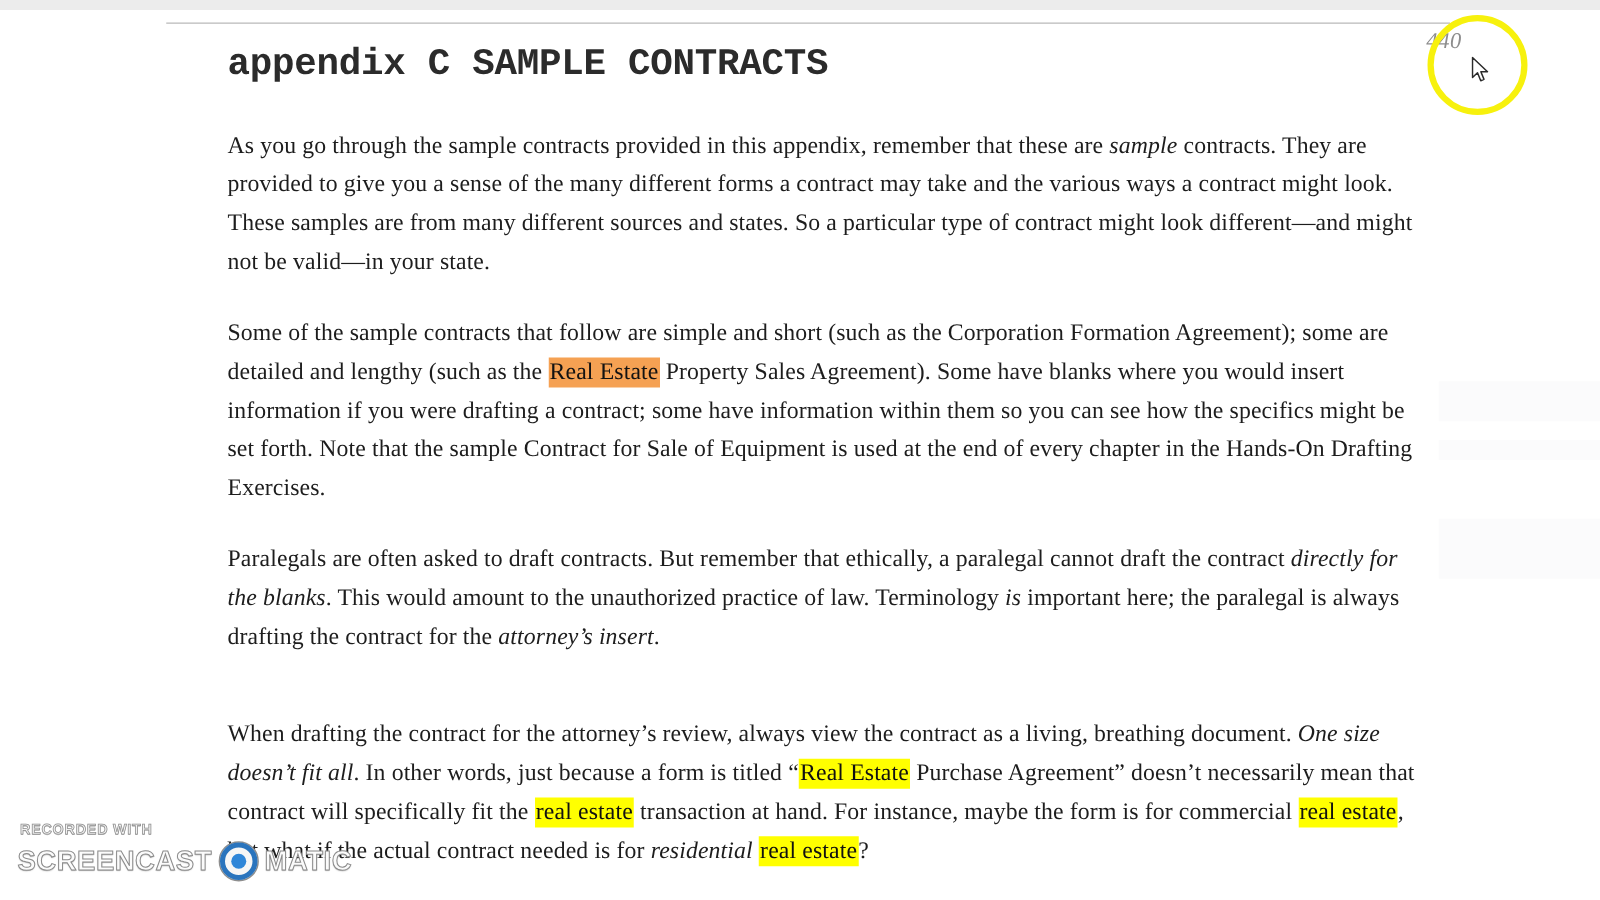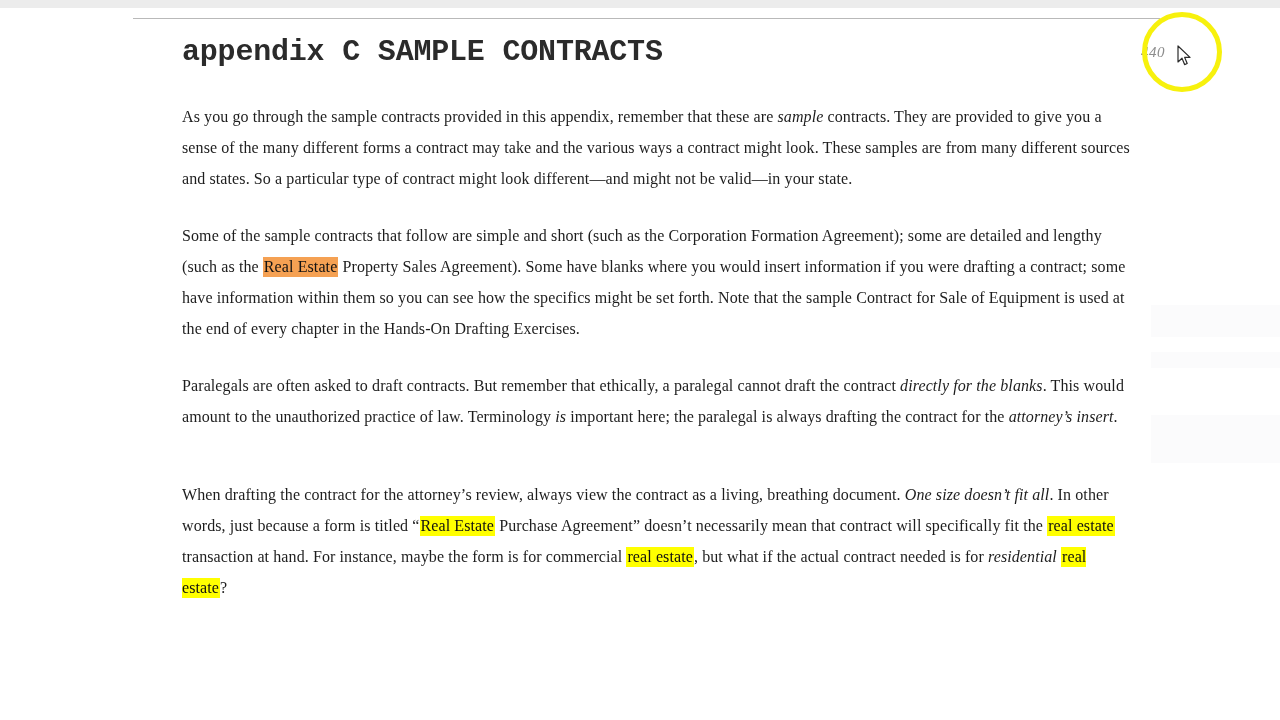--- a/index.html
+++ b/index.html
@@ -31,26 +31,25 @@
     left: 133px;
     width: 1027px;
     height: 1px;
     background: #b9b9b9;
   }
   .folio {
     position: absolute;
     top: 22px;
     left: 1141px;
     font-family: "Liberation Serif", serif;
-    font-size: 15px;
+    font-size: 18px;
     font-style: italic;
     color: #8d8d8d;
     letter-spacing: 0.5px;
     user-select: none;
-    margin-top: 22px;
   }
 
   
   .page {
     position: absolute;
     top: 0; left: 0;
     width: 1280px;
     height: 720px;
     background: #ffffff;
   }
@@ -67,21 +66,21 @@
     font-size: 30px;
     letter-spacing: -0.2px;
     color: #2b2b2b;
     margin: 0 0 32px 0;
     line-height: 1.1;
   }
   .page-title .lc { text-transform: none; }
 
   p.body-par {
     font-family: "Liberation Serif", serif;
-    font-size: 16px;
+    font-size: 19px;
     line-height: 31px;
     color: #1d1d1d;
     margin: 0 0 26px 0;
     text-align: left;
     letter-spacing: 0.1px;
   }
   p.body-par:last-child { margin-bottom: 0; margin-top: 47px; }
 
   em { font-style: italic; }
 
@@ -202,20 +201,34 @@
       <span class="lc">appendix</span><span> C SAMPLE CONTRACTS</span>
     </h1>
 
     <p class="body-par">As you go through the sample contracts provided in this appendix, remember that these are <em>sample</em> contracts. They are provided to give you a sense of the many different forms a contract may take and the various ways a contract might look. These samples are from many different sources and states. So a particular type of contract might look different—and might not be valid—in your state.</p>
     <p class="body-par">Some of the sample contracts that follow are simple and short (such as the Corporation Formation Agreement); some are detailed and lengthy (such as the <mark class="hl-orange">Real Estate</mark> Property Sales Agreement). Some have blanks where you would insert information if you were drafting a contract; some have information within them so you can see how the specifics might be set forth. Note that the sample Contract for Sale of Equipment is used at the end of every chapter in the Hands-On Drafting Exercises.</p>
     <p class="body-par">Paralegals are often asked to draft contracts. But remember that ethically, a paralegal cannot draft the contract <em>directly for the blanks</em>. This would amount to the unauthorized practice of law. Terminology <em>is</em> important here; the paralegal is always drafting the contract for the <em>attorney’s insert</em>.</p>
     <p class="body-par">When drafting the contract for the attorney’s review, always view the contract as a living, breathing document. <em>One size doesn’t fit all</em>. In other words, just because a form is titled “<mark class="hl-yellow">Real Estate</mark> Purchase Agreement” doesn’t necessarily mean that contract will specifically fit the <mark class="hl-yellow">real estate</mark> transaction at hand. For instance, maybe the form is for commercial <mark class="hl-yellow">real estate</mark>, but what if the actual contract needed is for <em>residential</em> <mark class="hl-yellow">real estate</mark>?</p>
   </div>
 
 
+  <div class="watermark">
+    <div class="wm-recorded">RECORDED WITH</div>
+    <div class="wm-brand">
+      <span>SCREENCAST</span>
+      <span class="wm-logo">
+        <svg viewBox="0 0 34 34" width="34" height="34" aria-hidden="true">
+          <circle cx="17" cy="17" r="15.5" fill="#f6f6f6" stroke="#8e8e8e" stroke-width="1.2"></circle>
+          <circle cx="17" cy="17" r="13" fill="none" stroke="#2a74bd" stroke-width="4"></circle>
+          <circle cx="17" cy="17" r="6" fill="#2f86d8"></circle>
+        </svg>
+      </span>
+      <span>MATIC</span>
+    </div>
+  </div>
 
   <div class="cursor-ring"></div>
   <span class="mouse-cursor">
     <svg viewBox="0 0 16 22" width="16" height="22" aria-hidden="true">
       <path d="M1 1 L1 17 L5 13.2 L7.6 19.6 L10.2 18.5 L7.7 12.4 L13 12.4 Z" fill="#ffffff" stroke="#2b2b2b" stroke-width="1.2" stroke-linejoin="round"></path>
     </svg>
   </span>
 
 </div>
 

